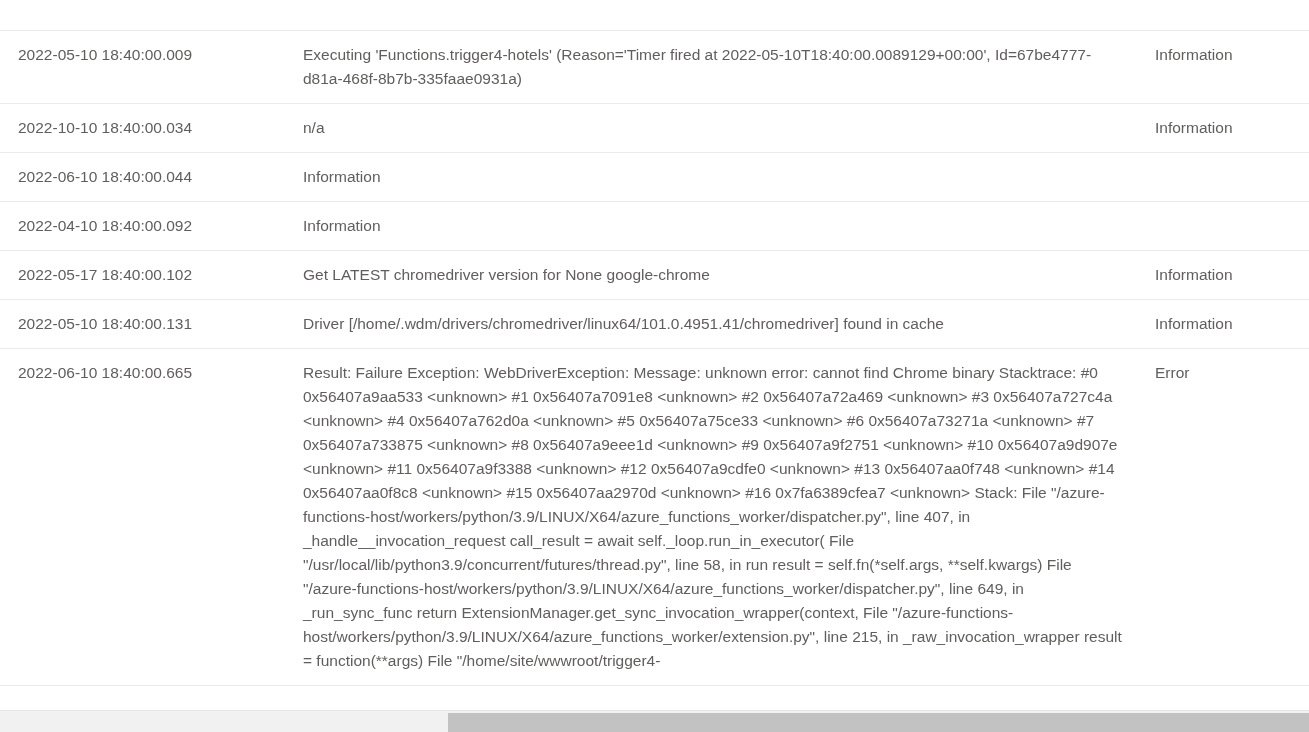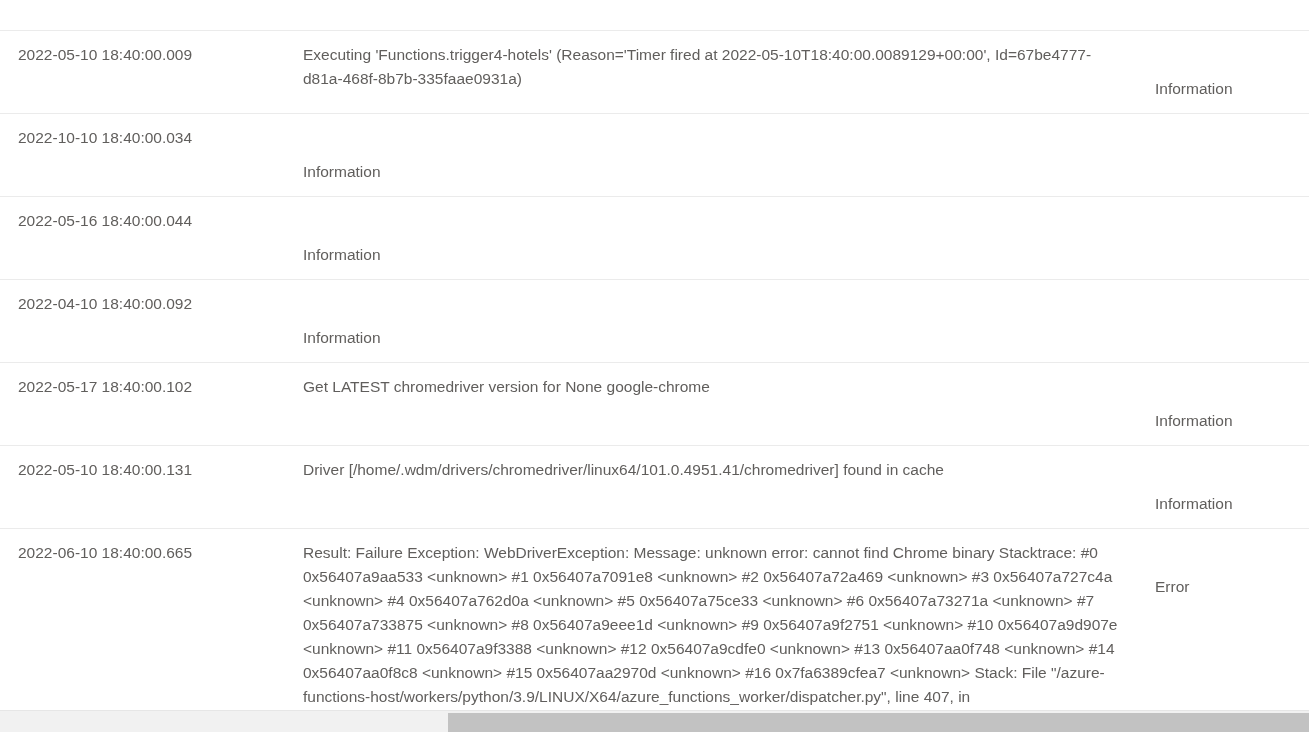--- a/index.html
+++ b/index.html
@@ -33,21 +33,20 @@
     padding-left: 18px;
     white-space: nowrap;
   }
   .cell-message {
     padding-right: 30px;
     overflow-wrap: break-word;
     word-wrap: break-word;
   }
   .cell-level {
     padding-right: 10px;
-    margin-top: 34px;
   }
   .hscrollbar {
     position: absolute;
     left: 0; bottom: 0;
     width: 1309px; height: 22px;
     background: #f1f1f1;
     border-top: 1px solid #e6e6e6;
     z-index: 5;
   }
   .hscrollbar-thumb {
@@ -64,25 +63,26 @@
 
   <div class="log-table">
   <div class="log-row">
     <div class="cell-timestamp">2022-05-10 18:40:00.009</div>
     <div class="cell-message">Executing 'Functions.trigger4-hotels' (Reason='Timer fired at 2022-05-10T18:40:00.0089129+00:00', Id=67be4777-d81a-468f-8b7b-335faae0931a)</div>
     <div class="cell-level">Information</div>
   </div>
 
   <div class="log-row">
     <div class="cell-timestamp">2022-10-10 18:40:00.034</div>
+    <div class="cell-message">n/a</div>
     <div class="cell-level">Information</div>
   </div>
 
   <div class="log-row">
-    <div class="cell-timestamp">2022-05-16 18:40:00.044</div>
+    <div class="cell-timestamp">2022-06-10 18:40:00.044</div>
     <div class="cell-level">Information</div>
   </div>
 
   <div class="log-row">
     <div class="cell-timestamp">2022-04-10 18:40:00.092</div>
     <div class="cell-level">Information</div>
   </div>
 
   <div class="log-row">
     <div class="cell-timestamp">2022-05-17 18:40:00.102</div>

